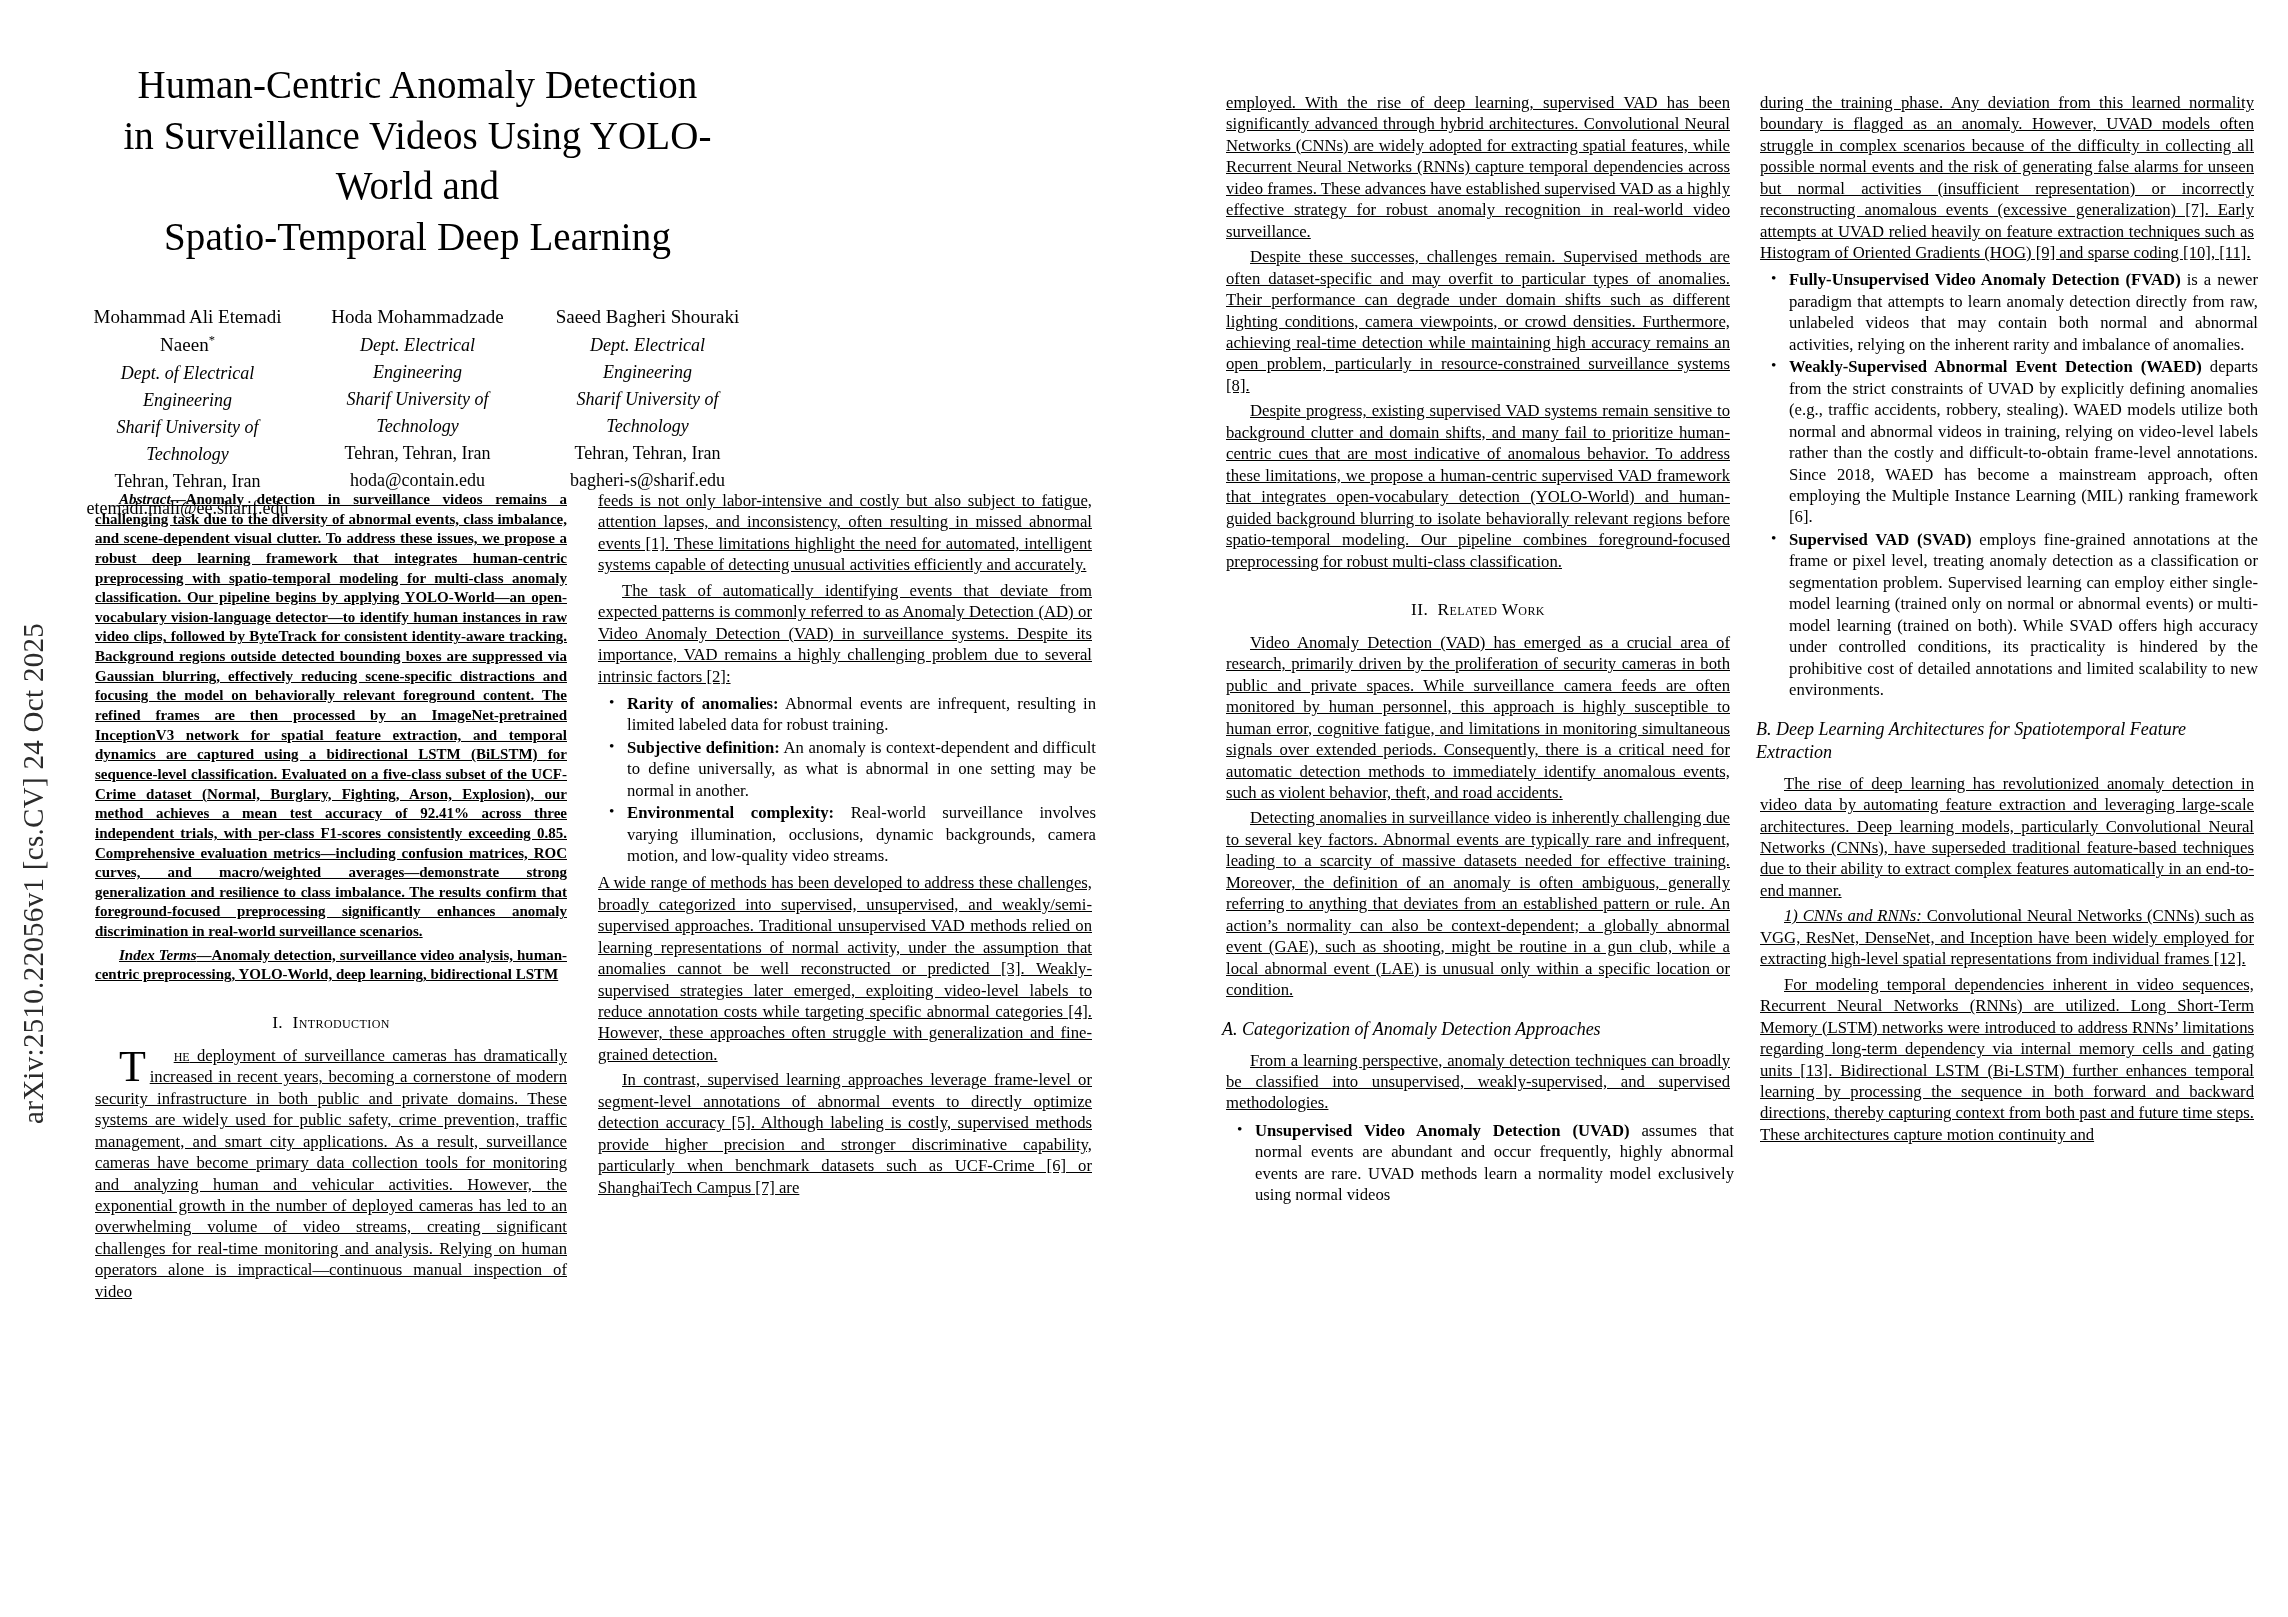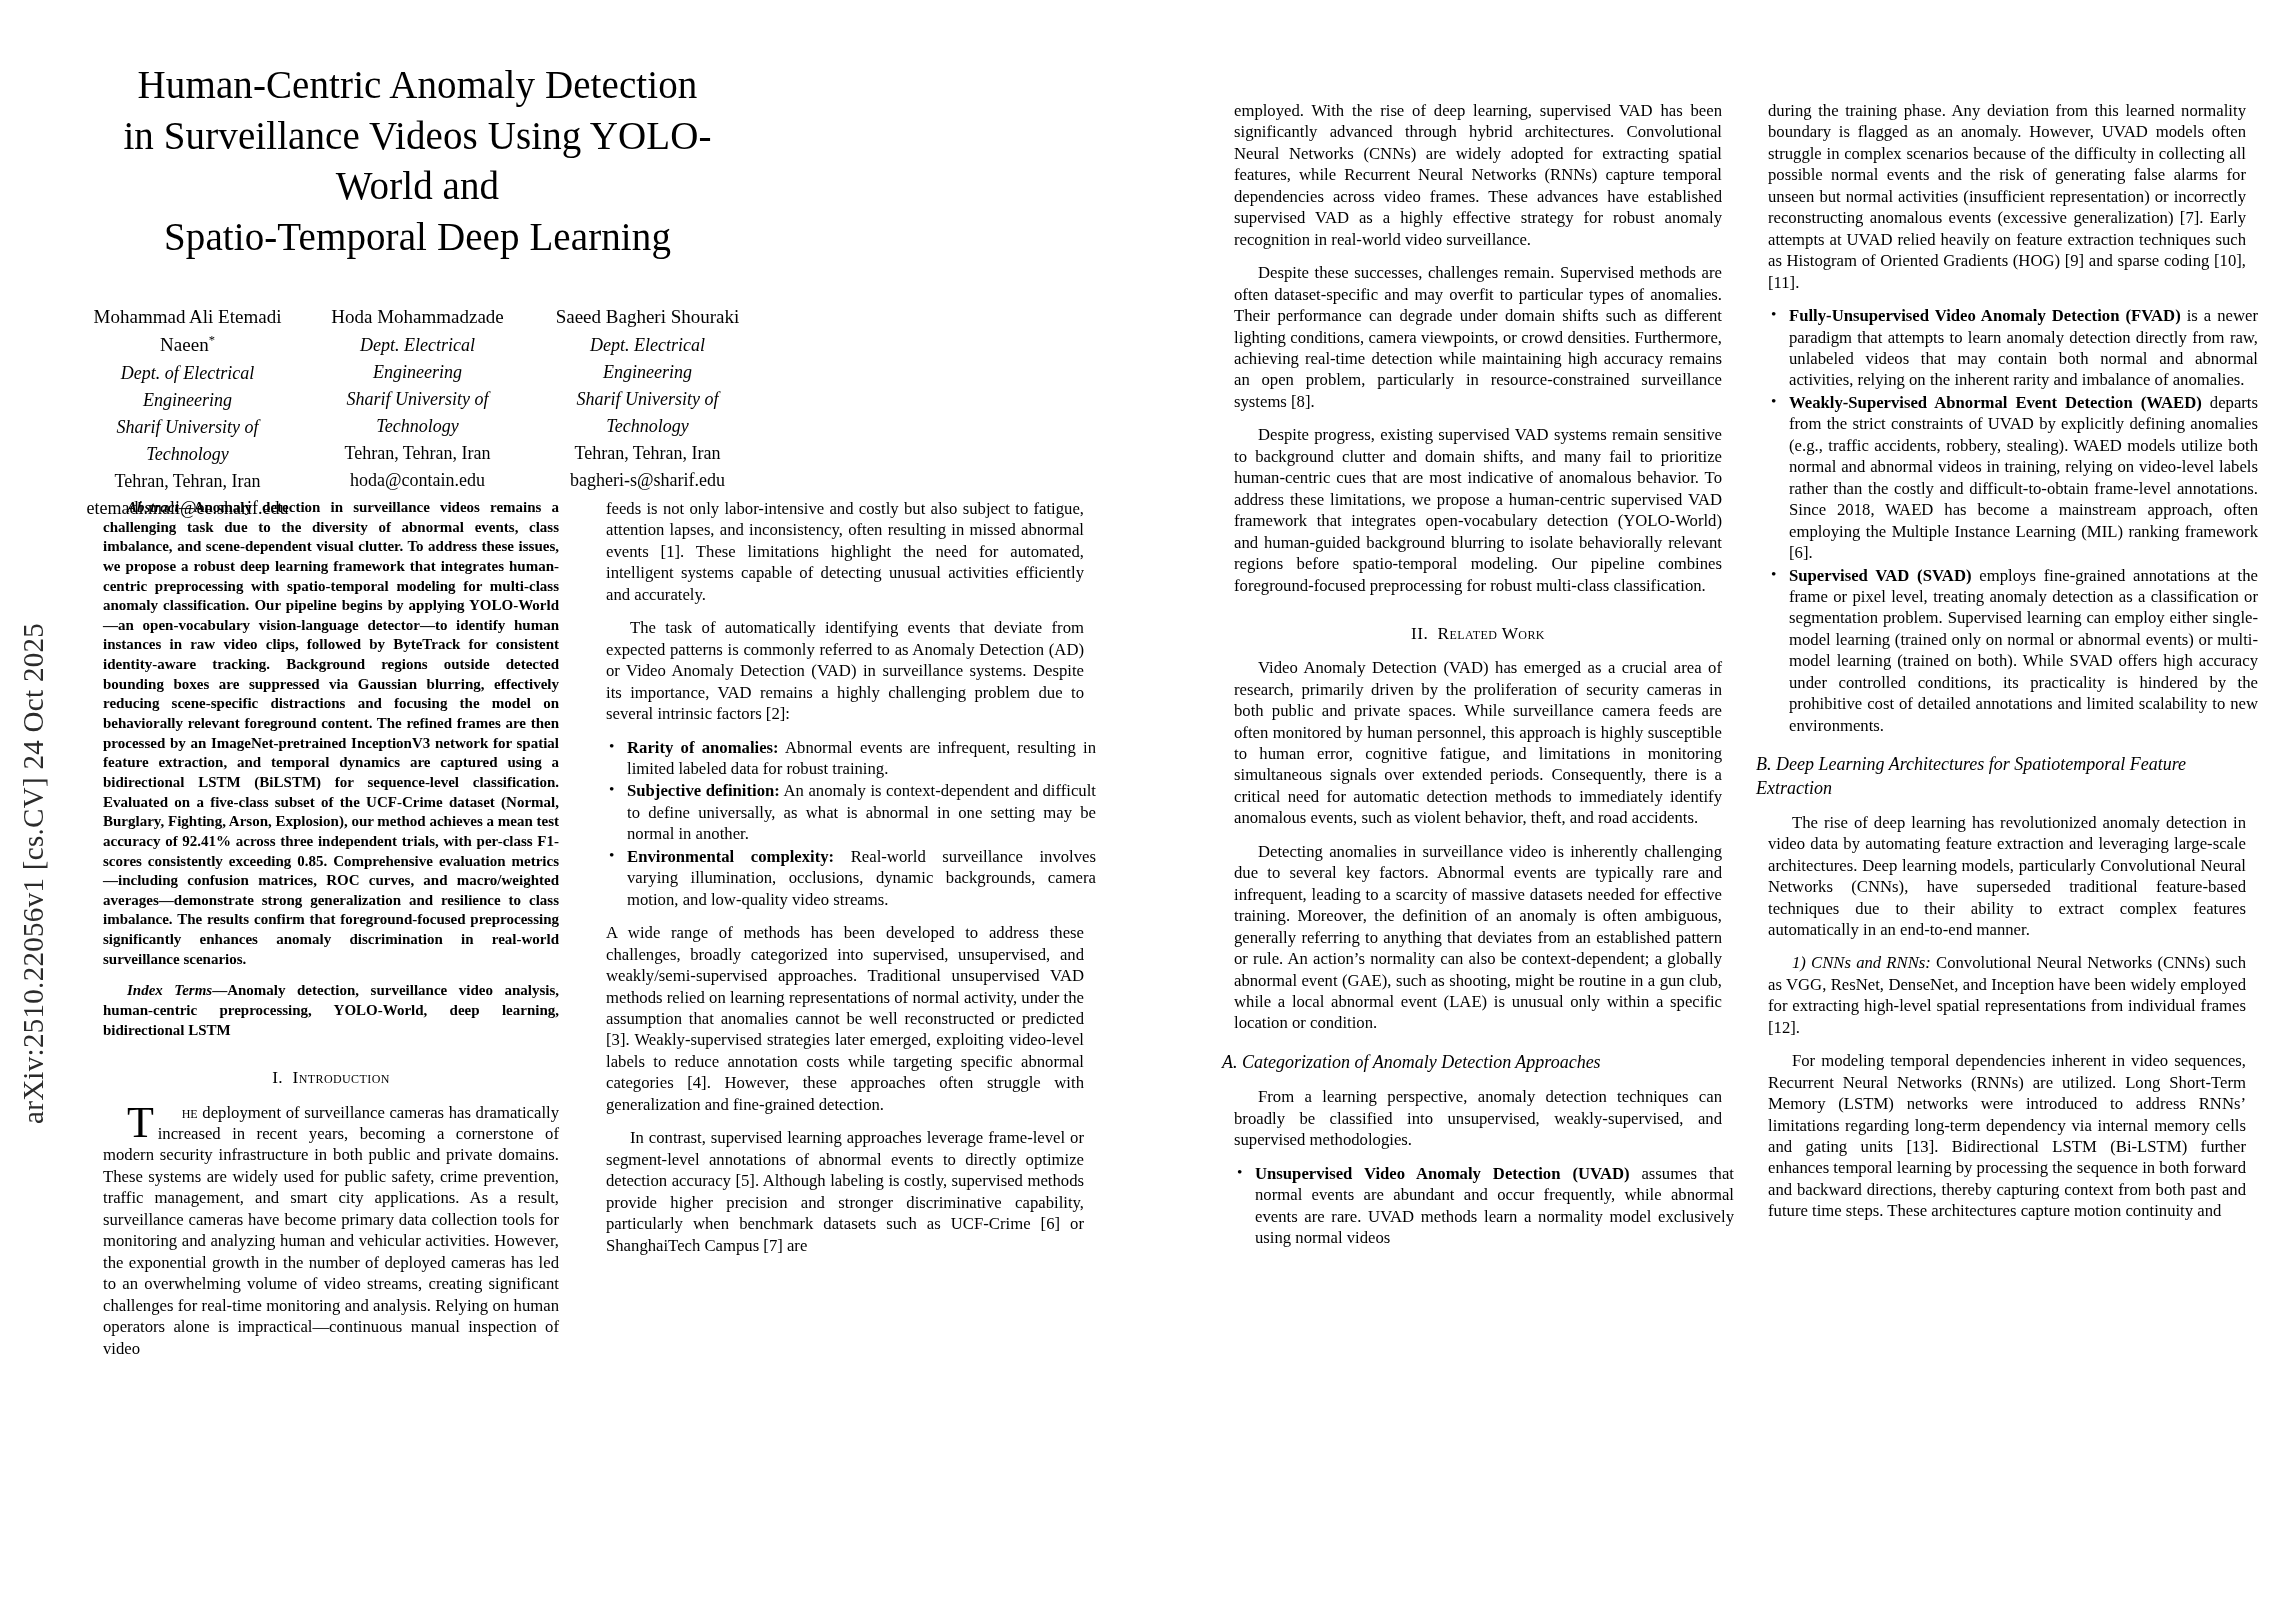--- a/index.html
+++ b/index.html
@@ -73,22 +73,23 @@
     text-align: justify;
     text-justify: inter-word;
     hyphens: manual;
   }
   .c1 { left: 91px;   top: 486px; width: 480px; }
   .c2 { left: 594px;  top: 486px; width: 502px; }
   .c3 { left: 1222px; top: 88px;  width: 512px; }
   .c4 { left: 1756px; top: 88px;  width: 502px; }
 
   .col p {
-    margin: 12px;
+    margin: 4px;
     text-indent: 24px;
+    text-decoration: underline;
   }
   .col p.noindent { text-indent: 0; }
 
   .abstract, .indexterms {
     font-weight: bold;
     font-size: 15px;
     line-height: 1.31;
     text-indent: 24px;
     margin: 0;
   }
@@ -220,21 +221,21 @@
     <div class="sec-head"><span class="numeral">II.</span>&nbsp; <span>Related Work</span></div>
 
     <p>Video Anomaly Detection (VAD) has emerged as a crucial area of research, primarily driven by the proliferation of security cameras in both public and private spaces. While surveillance camera feeds are often monitored by human personnel, this approach is highly susceptible to human error, cognitive fatigue, and limitations in monitoring simultaneous signals over extended periods. Consequently, there is a critical need for automatic detection methods to immediately identify anomalous events, such as violent behavior, theft, and road accidents.</p>
     <p>Detecting anomalies in surveillance video is inherently challenging due to several key factors. Abnormal events are typically rare and infrequent, leading to a scarcity of massive datasets needed for effective training. Moreover, the definition of an anomaly is often ambiguous, generally referring to anything that deviates from an established pattern or rule. An action’s normality can also be context-dependent; a globally abnormal event (GAE), such as shooting, might be routine in a gun club, while a local abnormal event (LAE) is unusual only within a specific location or condition.</p>
 
     <div class="subsec-head">A. Categorization of Anomaly Detection Approaches</div>
 
     <p>From a learning perspective, anomaly detection techniques can broadly be classified into unsupervised, weakly-supervised, and supervised methodologies.</p>
 
     <ul class="bullets">
-      <li><b>Unsupervised Video Anomaly Detection (UVAD)</b><span> assumes that normal events are abundant and occur frequently, while abnormal events are rare. UVAD methods learn a normality model exclusively using normal videos</span></li>
+      <li><b>Unsupervised Video Anomaly Detection (UVAD)</b><span> assumes that normal events are abundant and occur frequently, highly abnormal events are rare. UVAD methods learn a normality model exclusively using normal videos</span></li>
     </ul>
   </div>
 
   <div class="col c4">
     <p class="noindent">during the training phase. Any deviation from this learned normality boundary is flagged as an anomaly. However, UVAD models often struggle in complex scenarios because of the difficulty in collecting all possible normal events and the risk of generating false alarms for unseen but normal activities (insufficient representation) or incorrectly reconstructing anomalous events (excessive generalization) [7]. Early attempts at UVAD relied heavily on feature extraction techniques such as Histogram of Oriented Gradients (HOG) [9] and sparse coding [10], [11].</p>
 
     <ul class="bullets">
       <li><b>Fully-Unsupervised Video Anomaly Detection (FVAD)</b><span> is a newer paradigm that attempts to learn anomaly detection directly from raw, unlabeled videos that may contain both normal and abnormal activities, relying on the inherent rarity and imbalance of anomalies.</span></li>
       <li><b>Weakly-Supervised Abnormal Event Detection (WAED)</b><span> departs from the strict constraints of UVAD by explicitly defining anomalies (e.g., traffic accidents, robbery, stealing). WAED models utilize both normal and abnormal videos in training, relying on video-level labels rather than the costly and difficult-to-obtain frame-level annotations. Since 2018, WAED has become a mainstream approach, often employing the Multiple Instance Learning (MIL) ranking framework [6].</span></li>
       <li><b>Supervised VAD (SVAD)</b><span> employs fine-grained annotations at the frame or pixel level, treating anomaly detection as a classification or segmentation problem. Supervised learning can employ either single-model learning (trained only on normal or abnormal events) or multi-model learning (trained on both). While SVAD offers high accuracy under controlled conditions, its practicality is hindered by the prohibitive cost of detailed annotations and limited scalability to new environments.</span></li>

